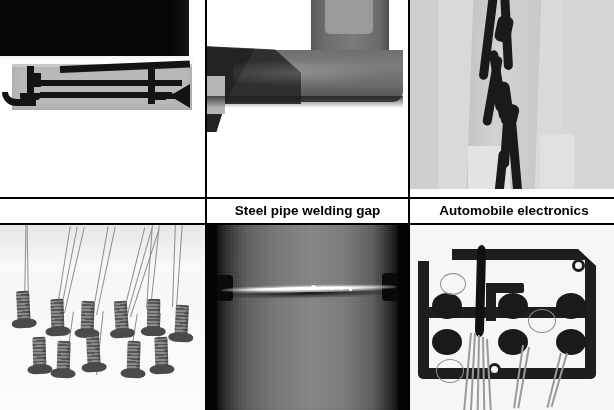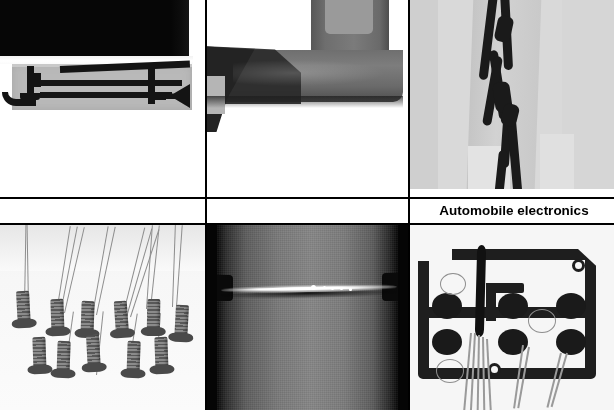--- a/index.html
+++ b/index.html
@@ -488,20 +488,21 @@
       <div class="tr-cable" style="left:86px; top:150px; width:9px; height:58px; transform:rotate(6deg);"></div>
       <div class="tr-cable" style="left:86px; top:16px; width:16px; height:26px; transform:rotate(12deg);"></div>
       <div class="tr-cable" style="left:84px; top:82px; width:17px; height:30px; transform:rotate(-8deg);"></div>
       <div class="tr-cable" style="left:92px; top:104px; width:16px; height:22px; transform:rotate(14deg);"></div>
       <div class="tr-bottom-white"></div>
     </div>
   </div>
 
   <div class="rule-h" style="left:0px; top:197px; width:614px;"></div>
 
+  <div class="caption" style="left:207px; top:199px; width:201px;">Steel pipe welding gap</div>
   <div class="caption" style="left:410px; top:199px; width:208px;border-radius:12px;">Automobile electronics</div>
 
   <div class="rule-h" style="left:0px; top:223px; width:614px;"></div>
 
   <div class="cell" style="left:0px; top:225px; width:205px; height:185px;">
     <div class="img-canvas">
       <div class="bl-bg"></div>
       <div class="bl-haze"></div>
 
       <div class="wire" style="left:24px; top:0px;  height:82px; transform:rotate(1deg);"></div>

